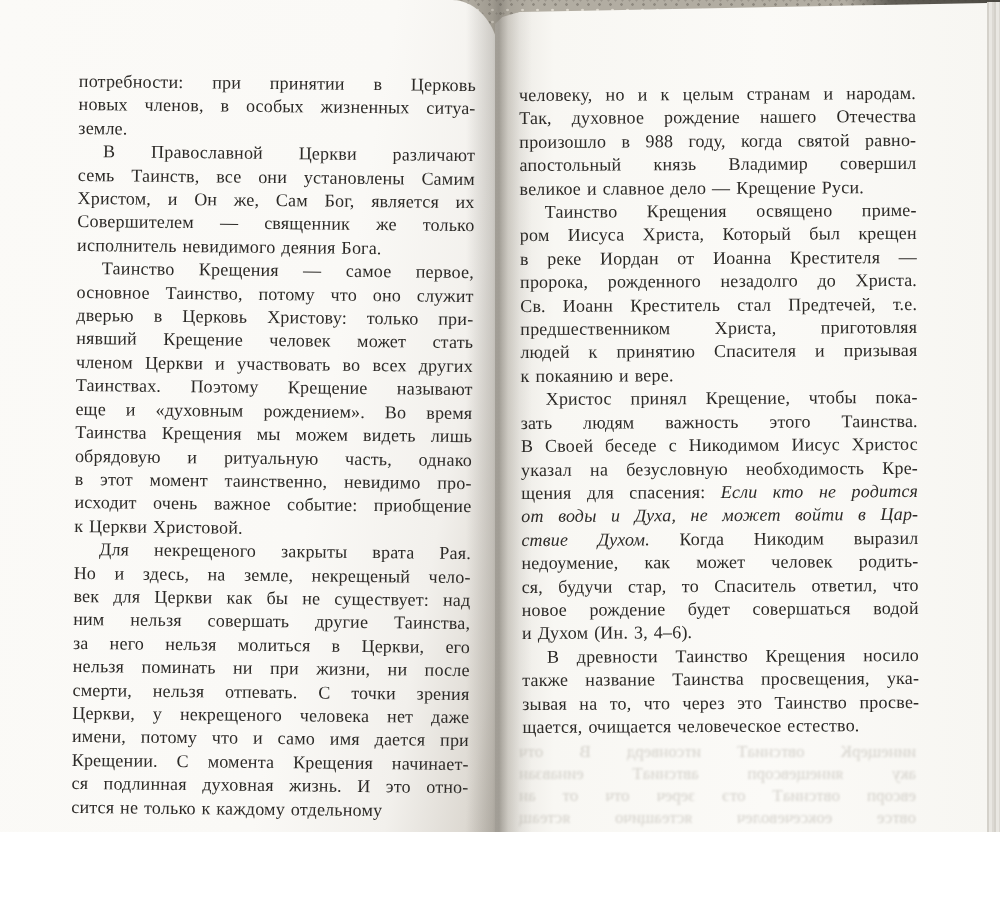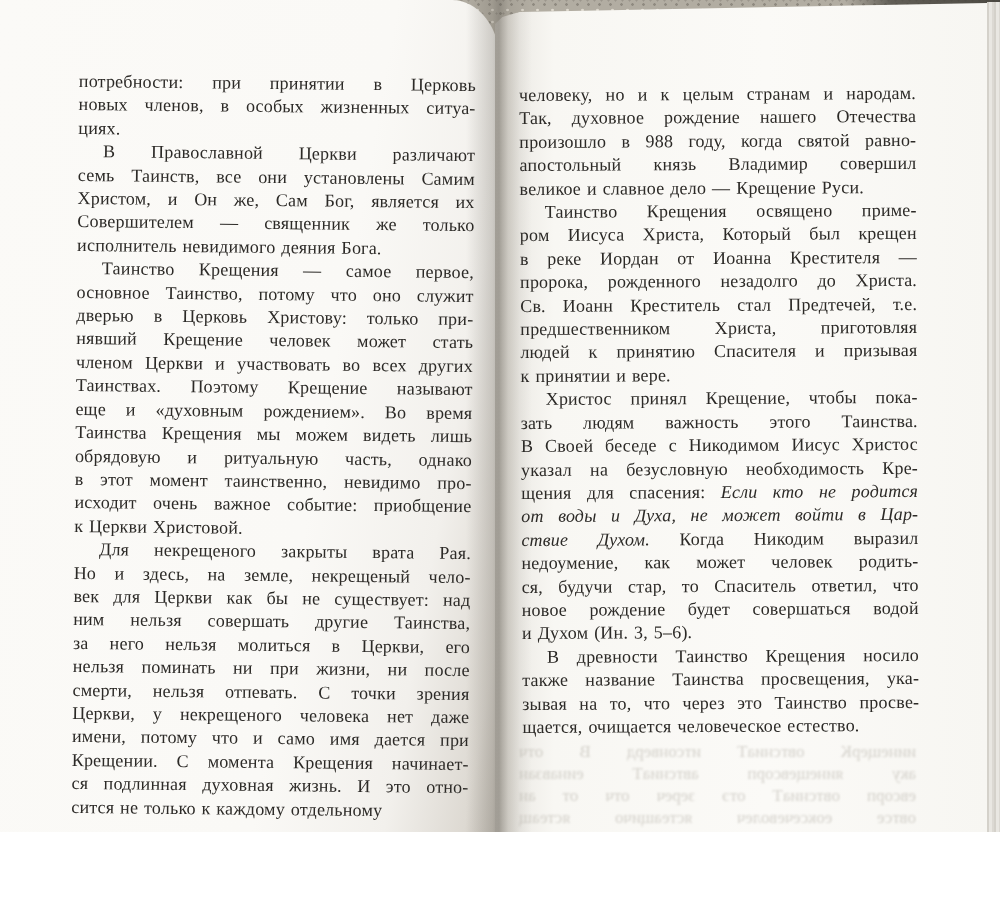--- a/index.html
+++ b/index.html
@@ -65,21 +65,21 @@
   <div class="top-sliver"></div>
 
   <div class="left-page"></div>
   <div class="right-page"></div>
   <div class="fore-edge"></div>
   <div class="gutter-shadow"></div>
 
   <div id="text-left" class="page-text">
       <div class="line"><span>потребности: при принятии в Церковь</span></div>
       <div class="line"><span>новых членов, в особых жизненных ситуа-</span></div>
-      <div class="line para-end"><span>циях.</span></div>
+      <div class="line para-end"><span>земле.</span></div>
       <div class="line indent"><span>В Православной Церкви различают</span></div>
       <div class="line"><span>семь Таинств, все они установлены Самим</span></div>
       <div class="line"><span>Христом, и Он же, Сам Бог, является их</span></div>
       <div class="line"><span>Совершителем — священник же только</span></div>
       <div class="line para-end"><span>исполнитель невидимого деяния Бога.</span></div>
       <div class="line indent"><span>Таинство Крещения — самое первое,</span></div>
       <div class="line"><span>основное Таинство, потому что оно служит</span></div>
       <div class="line"><span>дверью в Церковь Христову: только при-</span></div>
       <div class="line"><span>нявший Крещение человек может стать</span></div>
       <div class="line"><span>членом Церкви и участвовать во всех других</span></div>
@@ -110,32 +110,32 @@
       <div class="line"><span>произошло в 988 году, когда святой равно-</span></div>
       <div class="line"><span>апостольный князь Владимир совершил</span></div>
       <div class="line para-end"><span>великое и славное дело — Крещение Руси.</span></div>
       <div class="line indent"><span>Таинство Крещения освящено приме-</span></div>
       <div class="line"><span>ром Иисуса Христа, Который был крещен</span></div>
       <div class="line"><span>в реке Иордан от Иоанна Крестителя —</span></div>
       <div class="line"><span>пророка, рожденного незадолго до Христа.</span></div>
       <div class="line"><span>Св. Иоанн Креститель стал Предтечей, т.е.</span></div>
       <div class="line"><span>предшественником Христа, приготовляя</span></div>
       <div class="line"><span>людей к принятию Спасителя и призывая</span></div>
-      <div class="line para-end"><span>к принятии и вере.</span></div>
+      <div class="line para-end"><span>к покаянию и вере.</span></div>
       <div class="line indent"><span>Христос принял Крещение, чтобы пока-</span></div>
       <div class="line"><span>зать людям важность этого Таинства.</span></div>
       <div class="line"><span>В Своей беседе с Никодимом Иисус Христос</span></div>
       <div class="line"><span>указал на безусловную необходимость Кре-</span></div>
       <div class="line"><span>щения для спасения: </span><i>Если кто не родится</i></div>
       <div class="line"><i>от воды и Духа, не может войти в Цар-</i></div>
       <div class="line"><i>ствие Духом.</i><span> Когда Никодим выразил</span></div>
       <div class="line"><span>недоумение, как может человек родить-</span></div>
       <div class="line"><span>ся, будучи стар, то Спаситель ответил, что</span></div>
       <div class="line"><span>новое рождение будет совершаться водой</span></div>
-      <div class="line para-end"><span>и Духом (Ин. 3, 5–6).</span></div>
+      <div class="line para-end"><span>и Духом (Ин. 3, 4–6).</span></div>
       <div class="line indent"><span>В древности Таинство Крещения носило</span></div>
       <div class="line"><span>также название Таинства просвещения, ука-</span></div>
       <div class="line"><span>зывая на то, что через это Таинство просве-</span></div>
       <div class="line para-end"><span>щается, очищается человеческое естество.</span></div>
     </div>
 
   <div class="ghost">
       <div class="line">иинещерК овтсниаТ итсонверд В отч</div>
       <div class="line">аку яинещевсорп автсниаТ еинавзан</div>
       <div class="line">евсорп овтсниаТ отэ зереч отч от ан</div>

